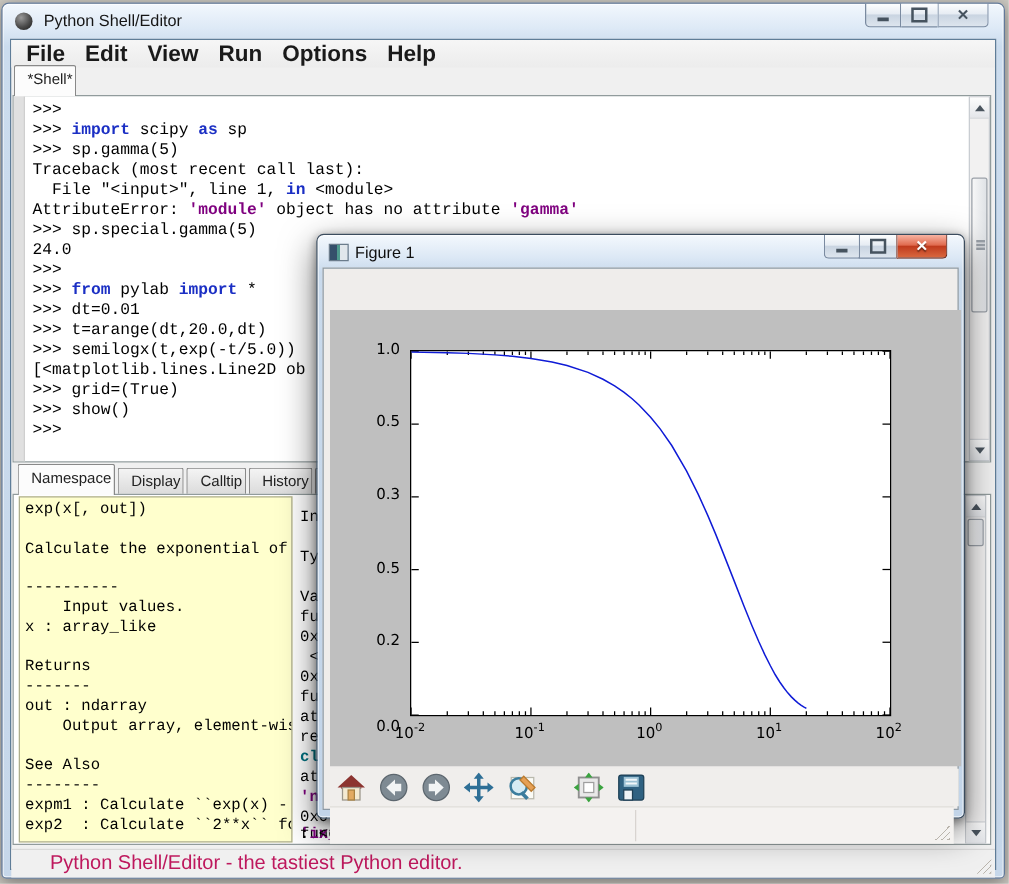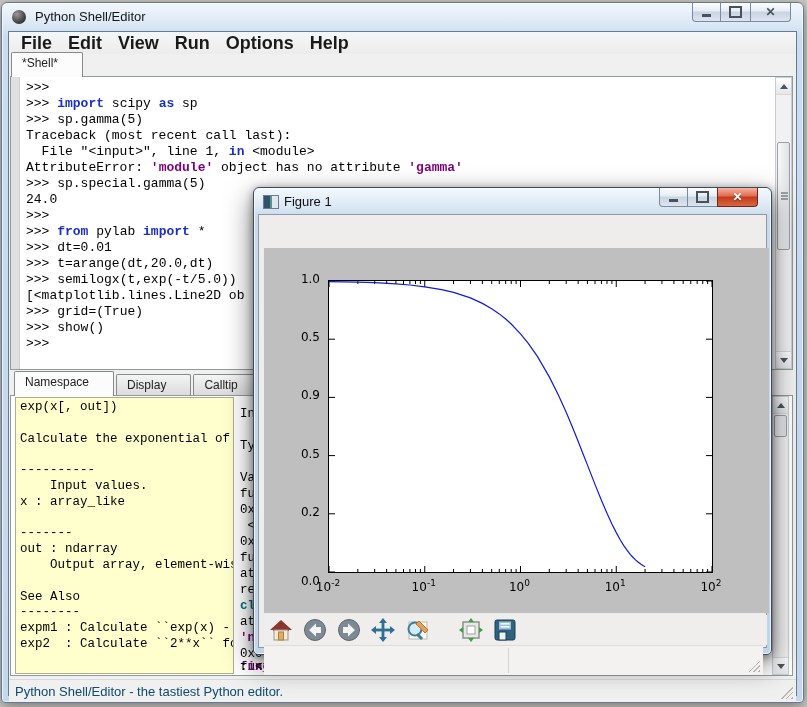--- a/index.html
+++ b/index.html
@@ -26,21 +26,21 @@
   .wbtn.red{background:linear-gradient(180deg,#f7b3a2,#e06a4e 45%,#c03a1d 50%,#d9683f);border-color:#6e2718;}
   .wbtn.red .x{color:#fff;text-shadow:0 1px 1px rgba(0,0,0,.45);}
   
   #client{left:6px;top:28px;width:789px;height:665px;background:#f0f0f0;border:1px solid #5f7d98;box-sizing:border-box;}
   #menu-bar{left:7px;top:29px;width:787px;height:22px;background:linear-gradient(#f6f6f6,#ececec);display:flex;align-items:center;padding-left:4px;box-sizing:border-box;}
   .menu-item{padding:2px 8px;font-size:18px;color:#1a1a1a;font-weight:bold;}
   
   .tabbar{display:flex;align-items:flex-end;}
   #shell-tabbar{left:9px;top:51px;height:23px;}
   .tab{border:1px solid #898989;border-bottom:none;border-radius:2px 2px 0 0;background:linear-gradient(#f4f4f4,#dadada);
-    font-size:12px;color:#222;padding:3px 24px 3px 10px;margin-right:2px;height:15px;white-space:nowrap;overflow:hidden;}
+    font-size:12px;color:#222;padding:3px 2px 3px 10px;margin-right:2px;height:15px;white-space:nowrap;overflow:hidden;}
   .tab.selected{background:#fcfcfc;height:18px;position:relative;z-index:2;}
   
   #shell-frame{left:8px;top:73px;width:783px;height:294px;background:#fff;border:1px solid #919b9c;box-sizing:border-box;}
   #shell-gutter{left:9px;top:74px;width:8px;height:292px;background:#e0e0e0;border-right:1px solid #cfcfcf;}
   #shell-text{left:24px;top:77px;width:560px;font-family:"Liberation Mono","DejaVu Sans Mono",monospace;font-size:13px;line-height:16px;white-space:pre;}
   .c-d{color:#000;}
   .c-k{color:#1b2fc4;font-weight:bold;}
   .c-s{color:#7f007f;font-weight:bold;}
   
   .vsb{width:17px;background:#f2f1f1;border:1px solid #c9cdd2;box-sizing:border-box;}
@@ -53,21 +53,21 @@
   
   #bottom-tabbar{left:12px;top:369px;height:24px;}
   #bottom-panel{left:8px;top:392px;width:783px;height:281px;background:#fff;border:1px solid #919b9c;box-sizing:border-box;}
   #ns-frags span{position:absolute;font-family:"Liberation Mono","DejaVu Sans Mono",monospace;font-size:12.5px;white-space:pre;color:#000;}
   #ns-frags .teal{color:#00707f;font-weight:bold;}
   #ns-frags .purple{color:#7f007f;font-weight:bold;}
   #docstring-popup{left:13px;top:394px;width:219px;height:277px;background:#ffffcd;border:1px solid #aeae8e;box-sizing:border-box;overflow:hidden;padding:2px 0 0 4px;}
   #docstring-popup div{font-family:"Liberation Mono","DejaVu Sans Mono",monospace;font-size:12.5px;line-height:15.8px;white-space:pre;color:#000;}
   
   #status-bar{left:7px;top:676px;width:787px;height:22px;background:#f0f0f0;border-top:1px solid #d9d9d9;display:flex;align-items:center;}
-  #status-text{font-size:13px;color:#0c4a6e;padding-left:6px;}
+  #status-text{font-size:16px;color:#be185d;padding-left:6px;margin-left:25px;}
   .grip{position:absolute;right:3px;bottom:3px;width:12px;height:12px;
     background:linear-gradient(135deg,transparent 50%,#b9b4ac 50%,#b9b4ac 55%,transparent 55%,transparent 70%,#b9b4ac 70%,#b9b4ac 75%,transparent 75%,transparent 90%,#b9b4ac 90%);}
   
   #figure-window{left:253px;top:187px;width:517px;height:466px;border:1px solid #3b4c5e;border-radius:6px 6px 5px 5px;
     background:linear-gradient(180deg,#f3f8fd 0,#dce8f5 18px,#c9daec 30px,#c2d4e8 100%);
     box-shadow:0 10px 28px rgba(0,0,0,.55),0 2px 8px rgba(0,0,0,.4), inset 0 0 0 1px rgba(255,255,255,.7);}
   #fig-titlebar{left:0;top:0;width:100%;height:26px;}
   #fig-icon{left:9px;top:7px;width:14px;height:12px;border:1px solid #6b7c8c;background:linear-gradient(90deg,#35506b 0 40%,#4e9a8e 40% 60%,#e1e7ec 60%);}
   #fig-title{left:30px;top:6px;font-size:13px;color:#101010;}
   #fig-winbtns{right:13px;}
@@ -174,20 +174,21 @@
 
   <div id="docstring-popup" class="abs">
       <div>exp(x[, out])</div>
       <div> </div>
       <div>Calculate the exponential of </div>
       <div> </div>
       <div>----------</div>
       <div>    Input values.</div>
       <div>x : array_like</div>
       <div> </div>
+      <div>Returns</div>
       <div>-------</div>
       <div>out : ndarray</div>
       <div>    Output array, element-wis</div>
       <div> </div>
       <div>See Also</div>
       <div>--------</div>
       <div>expm1 : Calculate ``exp(x) - </div>
       <div>exp2  : Calculate ``2**x`` fo</div>
     </div>
 
@@ -304,21 +305,21 @@
             <line x1="383" y1="58.19999999999999" x2="377" y2="58.19999999999999" stroke="#000" stroke-width="1"></line>
             <line x1="0" y1="0" x2="6" y2="0" stroke="#000" stroke-width="1"></line>
             <line x1="383" y1="0" x2="377" y2="0" stroke="#000" stroke-width="1"></line>
             <polyline points="0.0,0.6 28.8,1.2 45.7,1.7 66.9,2.9 80.9,4.0 95.8,5.8 112.6,8.6 124.6,11.4 141.4,16.9 153.4,22.4 162.7,27.7 170.3,32.9 176.7,38.0 182.2,43.0 191.5,52.8 199.1,62.1 208.4,75.4 220.3,95.9 229.6,114.5 237.2,131.3 243.6,146.5 249.1,160.3 254.0,172.7 258.4,183.9 266.0,203.4 272.4,219.2 278.0,232.2 282.9,242.9 287.3,251.6 291.2,258.8 294.8,264.6 298.2,269.4 301.2,273.3 304.1,276.5 306.8,279.1 309.3,281.3 311.7,283.1 313.9,284.5 316.1,285.7" fill="none" stroke="#0f1bd6" stroke-width="1.2"></polyline>
           </svg>
       </div>
       <div id="tick-labels">
           <div class="ytick-label" style="left: 12px; top: 326px; text-align: right;">0.0</div>
           <div class="ytick-label" style="left: 12px; top: 256.8px;">0.2</div>
           <div class="ytick-label" style="left: 12px; top: 198.6px;">0.5</div>
-          <div class="ytick-label" style="left: 12px; top: 140.4px;">0.9</div>
+          <div class="ytick-label" style="left: 12px; top: 140.4px;">0.3</div>
           <div class="ytick-label" style="left: 12px; top: 82.2px;">0.5</div>
           <div class="ytick-label" style="left: 12px; top: 24px;">1.0</div>
           <div class="xtick-label" style="left: 40px; top: 330px;"><span>10</span><sup>-2</sup></div>
           <div class="xtick-label" style="left: 135.75px; top: 330px;"><span>10</span><sup>-1</sup></div>
           <div class="xtick-label" style="left: 231.5px; top: 330px;"><span>10</span><sup>0</sup></div>
           <div class="xtick-label" style="left: 327.25px; top: 330px;"><span>10</span><sup>1</sup></div>
           <div class="xtick-label" style="left: 423px; top: 330px;"><span>10</span><sup>2</sup></div>
         </div>
     </div>
 

